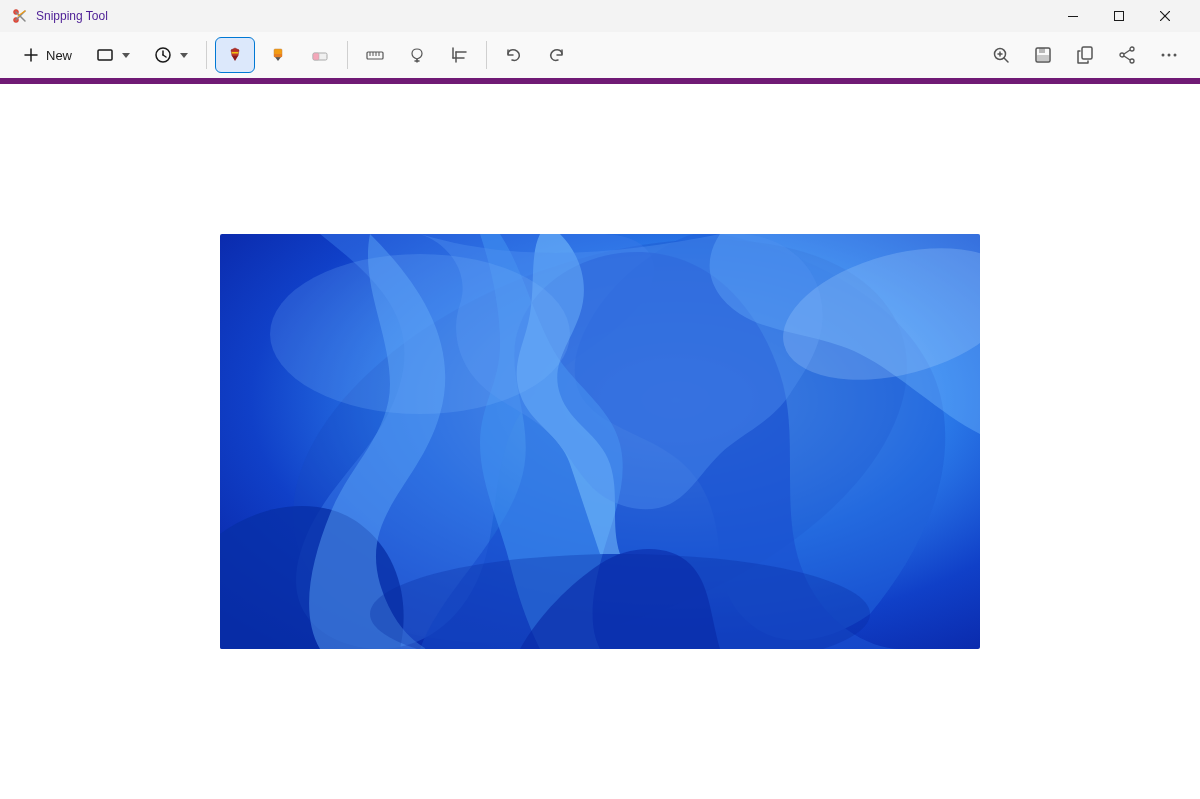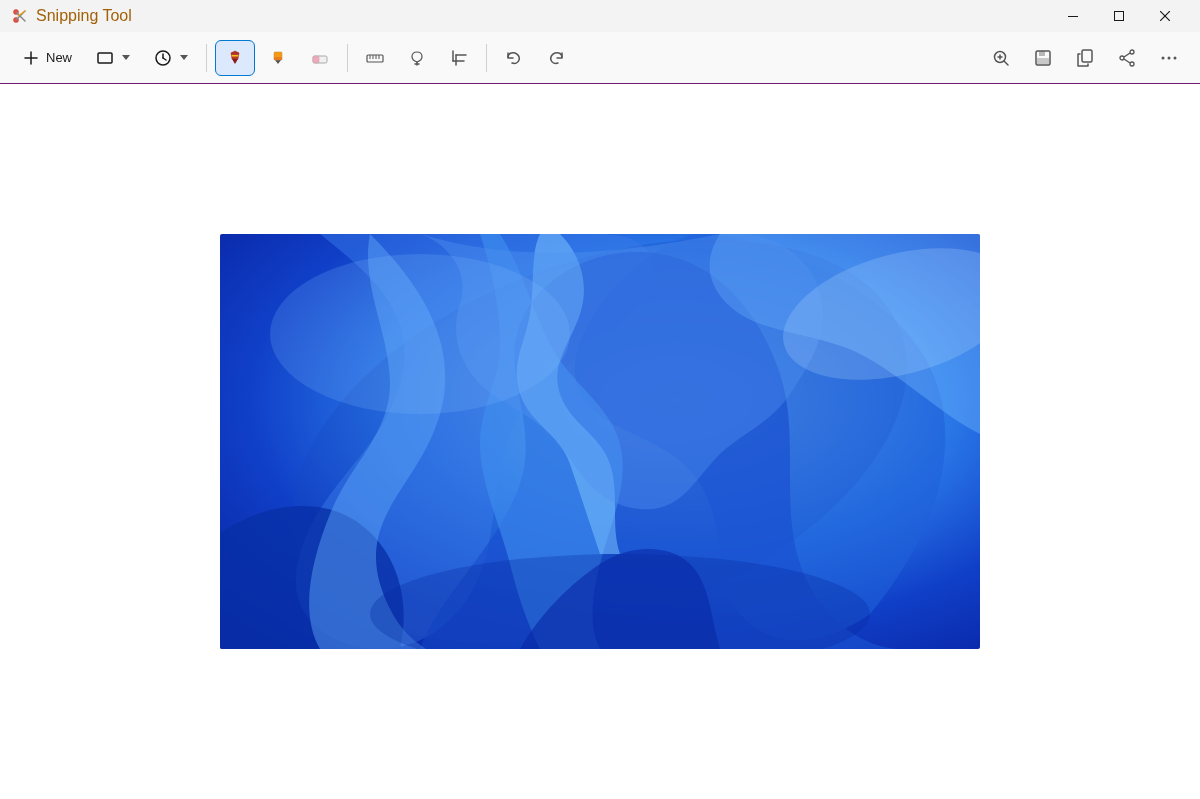--- a/index.html
+++ b/index.html
@@ -31,22 +31,22 @@
       gap: 8px;
     }
 
     .app-icon {
       width: 16px;
       height: 16px;
       flex-shrink: 0;
     }
 
     .title-text {
-      font-size: 16px;
-      color: #a16207;
+      font-size: 12px;
+      color: #4c1d95;
     }
 
     .window-controls {
       display: flex;
       align-items: center;
     }
 
     .win-btn {
       width: 46px;
       height: 32px;
@@ -60,21 +60,21 @@
       border: none;
       outline: none;
     }
 
     
     .toolbar {
       display: flex;
       align-items: center;
       height: 52px;
       background: #f9f9f9;
-      border-bottom: 1px solid #701a75;
+      border-bottom: 6px solid #701a75;
       padding: 0 12px;
       gap: 4px;
       flex-shrink: 0;
     }
 
     .toolbar-btn {
       display: flex;
       align-items: center;
       justify-content: center;
       gap: 6px;

